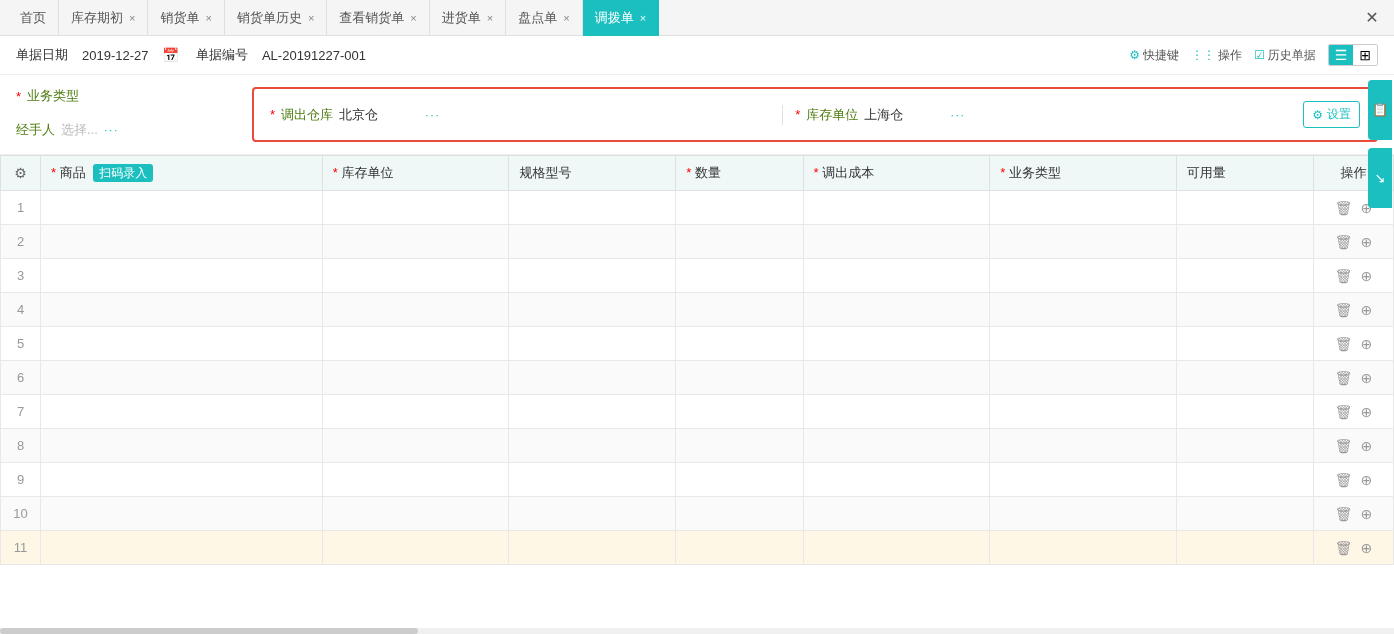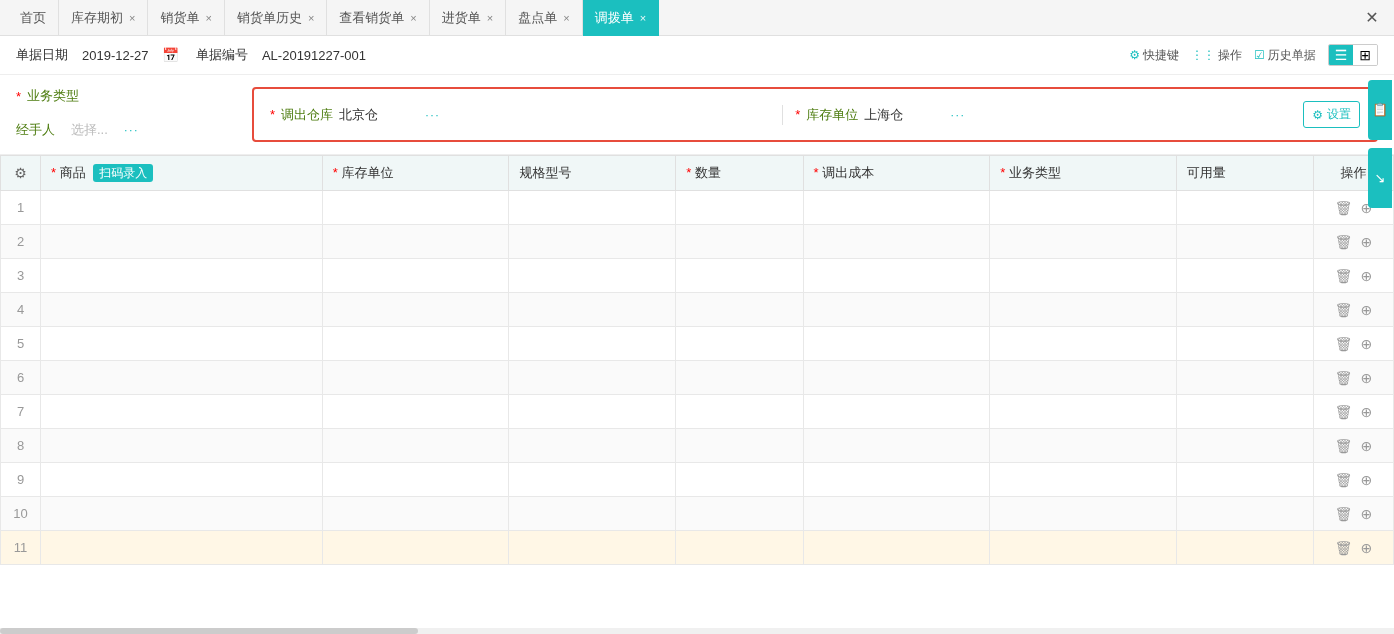--- a/index.html
+++ b/index.html
@@ -126,21 +126,21 @@
       background: #fff;
       cursor: pointer;
       gap: 4px;
     }
     .business-select span { flex: 1; }
     .chevron-icon { color: #999; font-size: 10px; }
 
     .person-field {
       display: flex;
       align-items: center;
-      gap: 16px;
+      gap: 6px;
       margin-top: 8px;
     }
     .person-placeholder { color: #bbb; }
 
     
     .warehouse-section {
       border: 2px solid #e74c3c;
       border-radius: 4px;
       flex: 1;
       padding: 12px 16px;

